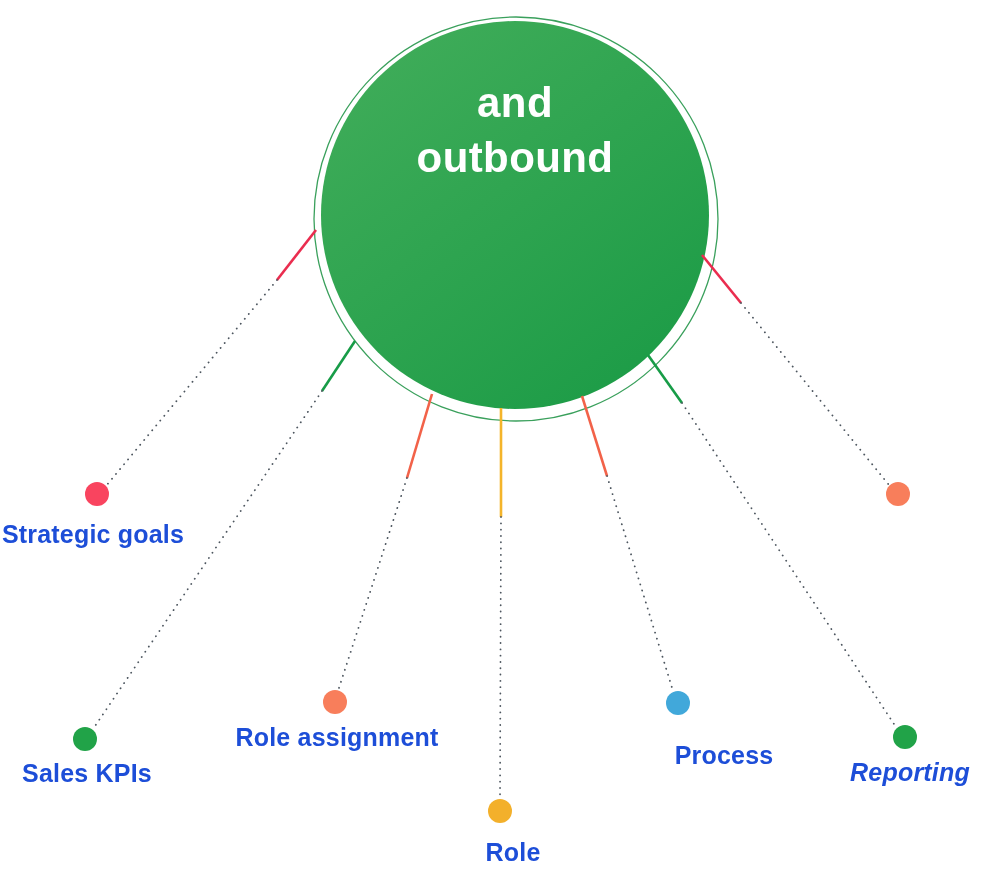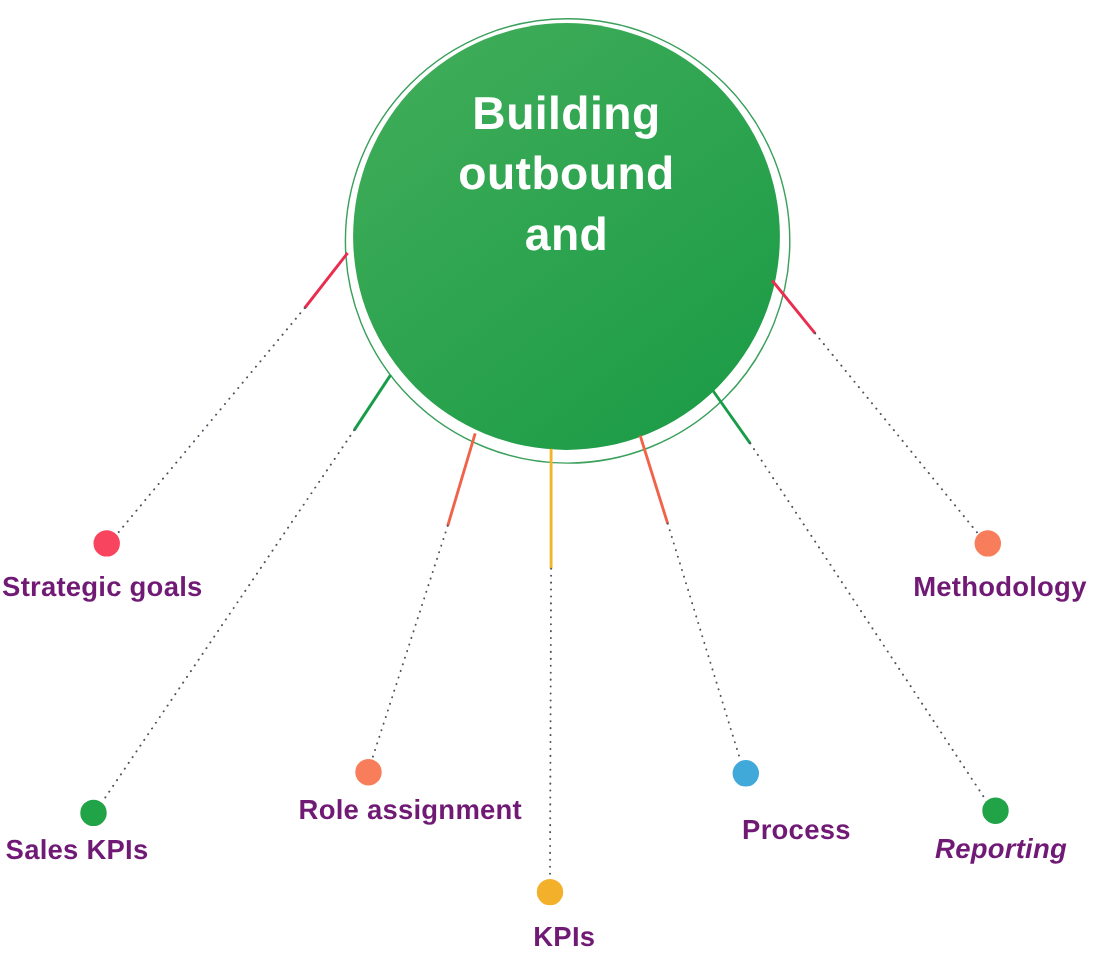--- a/index.html
+++ b/index.html
@@ -3,26 +3,26 @@
 <meta charset="utf-8">
 <style>
   html,body{margin:0;padding:0;background:#ffffff;}
   #canvas{
     position:relative;width:1000px;height:885px;background:#ffffff;
     font-family:"Liberation Sans", sans-serif;overflow:hidden;
   }
   #spokes{position:absolute;left:0;top:0;width:1000px;height:885px;}
   .node-label{
     position:absolute;transform:translateX(-50%);
-    font-size:25px;font-weight:700;color:#701a75;white-space:nowrap;
+    font-size:25px;font-weight:700;color:#1d4ed8;white-space:nowrap;
     letter-spacing:0.2px;
   }
   .lbl-strategic{left:93px;top:520px;}
-  .lbl-sales{left:70px;top:759px;}
-  .lbl-role{left:337px;top:723px;margin-left:36px;}
+  .lbl-sales{left:87px;top:759px;}
+  .lbl-role{left:337px;top:723px;}
   .lbl-tools{left:513px;top:838px;}
   .lbl-process{left:724px;top:723px;margin-top:18px;}
   .lbl-methodology{left:909px;top:520px;}
   .lbl-reporting{left:910px;top:758px;font-style:italic;}
   #central-topic{
     position:absolute;left:515px;top:75px;transform:translateX(-50%);
     width:420px;text-align:center;color:#ffffff;
     font-size:42px;font-weight:700;line-height:55px;letter-spacing:0.4px;
   }
   .dotted{stroke-width:1.8;stroke-linecap:round;stroke-dasharray:0.1 6.2;fill:none;}
@@ -68,26 +68,24 @@
     <line class="solid-seg" x1="702" y1="255" x2="741" y2="303" stroke="#ea2d4f"></line>
     <line class="dotted" x1="741" y1="303" x2="889" y2="485" stroke="#4d565f"></line>
     <circle cx="898" cy="494" r="12" fill="#f87e5b"></circle>
 
     <line class="solid-seg" x1="648" y1="355" x2="682" y2="403" stroke="#179c47"></line>
     <line class="dotted" x1="682" y1="403" x2="896" y2="727" stroke="#4d565f"></line>
     <circle cx="905" cy="737" r="12" fill="#21a348"></circle>
   </svg>
 
   <div id="central-topic">
-    <div>Building</div>
+    <div>and</div>
     <div>outbound</div>
-    <div>and</div>
   </div>
 
   <div class="node-label lbl-strategic">Strategic goals</div>
   <div class="node-label lbl-sales">Sales KPIs</div>
   <div class="node-label lbl-role">Role assignment</div>
-  <div class="node-label lbl-tools">KPIs</div>
+  <div class="node-label lbl-tools">Role</div>
   <div class="node-label lbl-process">Process</div>
-  <div class="node-label lbl-methodology">Methodology</div>
   <div class="node-label lbl-reporting">Reporting</div>
 
 </div>
 
 </body></html>

